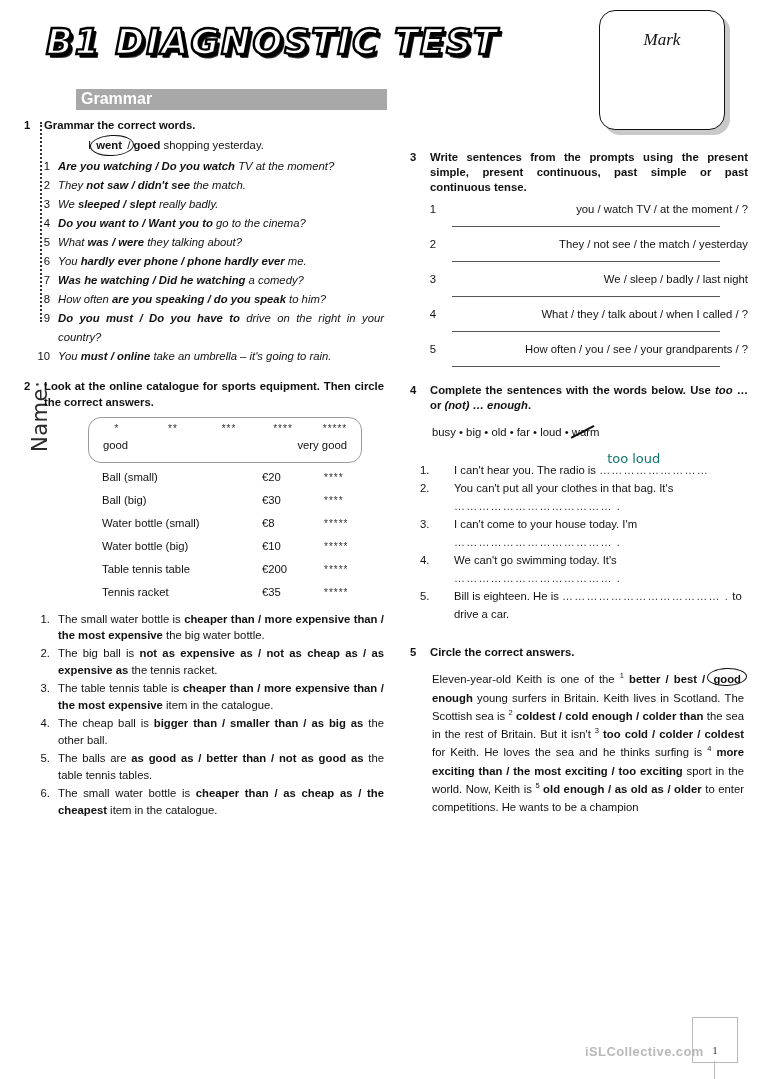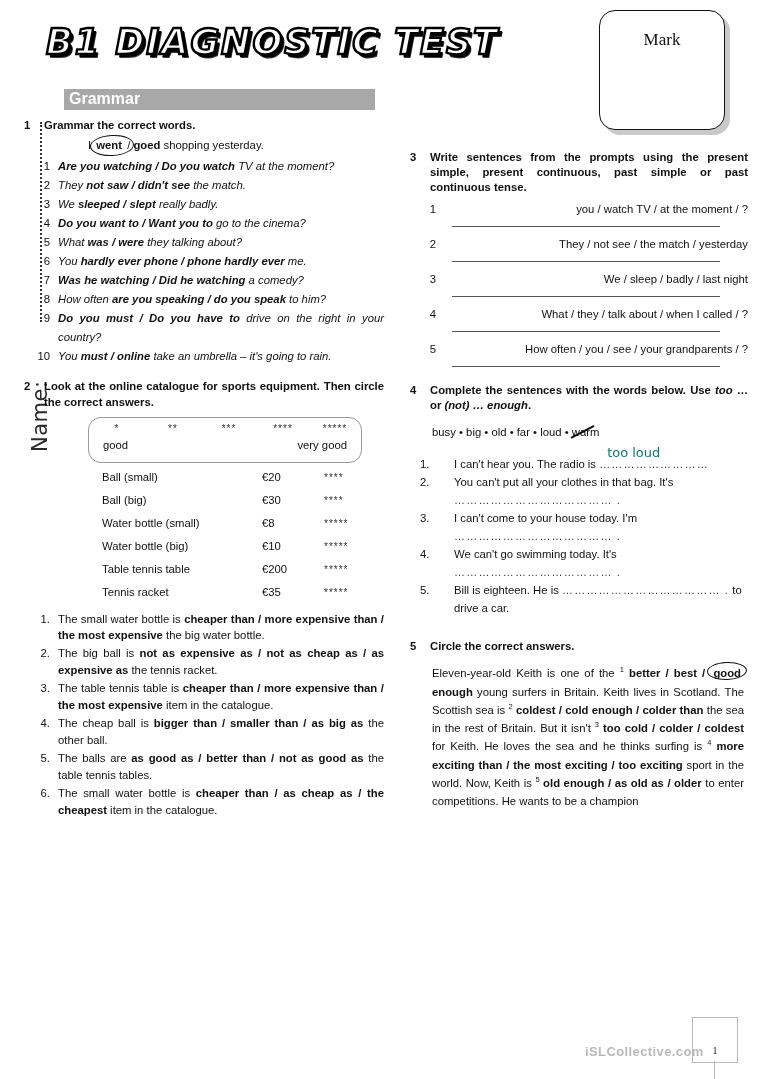--- a/index.html
+++ b/index.html
@@ -38,21 +38,21 @@
     font-size:35px;font-weight:bold;font-style:italic;
     letter-spacing:2px;
     color:#ffffff;
     -webkit-text-stroke:2.4px #000;
     text-shadow:3px 3px 0 #000, 3.5px 3.5px 0 #3a3a3a;
     white-space:nowrap;
   }
 
   
   .sec-bar{
-    position:absolute;left:64px;top:89px;width:311px;height:21px;
+    position:absolute;left:76px;top:89px;width:311px;height:21px;
     background:#a8a8a8;
   }
   .sec-bar span{
     position:absolute;left:5px;top:1px;
     color:#ffffff;font-weight:bold;font-size:16px;
     font-family:"Liberation Sans", sans-serif;
   }
 
   
   .col-left{position:absolute;left:24px;top:118px;width:360px;}
@@ -134,39 +134,40 @@
   }
   .sub-list li .n{width:26px;flex:0 0 26px;text-align:right;padding-right:8px;}
   .sub-list li .t{flex:1;text-align:justify;}
 
   
   .mark-box{
     position:absolute;left:599px;top:10px;width:124px;height:118px;
     border:1.3px solid #111;border-radius:16px;
     background:#fff;
     box-shadow:5px 5px 0 #c9c9c9;
+    font-style:italic;
   }
   .mark-box span{
     position:absolute;left:0;right:0;top:19px;text-align:center;
     font-family:"Liberation Serif", serif;font-size:17px;color:#111;
   }
 
   
   .prompt-list{margin:6px 0 0 0;padding:0;list-style:none;}
   .prompt-list li{font-size:11.3px;margin-bottom:2px;}
   .prompt-row{display:flex;align-items:flex-start;line-height:1.5;}
   .prompt-row .n{width:26px;flex:0 0 26px;text-align:right;padding-right:8px;}
   .prompt-row .t{flex:1;text-align:right;}
   .write-line{
     margin:8px 0 9px 42px;width:268px;height:0;
     border-bottom:1.1px solid #555;
   }
 
   
-  .wordbank{margin:13px 0 18px 22px;font-size:11.3px;position:relative;}
+  .wordbank{margin:13px 0 24px 22px;font-size:11.3px;position:relative;}
   .strike-warm{position:relative;display:inline-block;}
   .strike-warm::after{
     content:"";position:absolute;left:-1px;top:11px;
     width:26px;height:1.6px;background:#111;
     transform:rotate(-28deg);transform-origin:left center;
   }
   .fill-list{margin:0;padding:0;list-style:none;}
   .fill-list li{
     display:flex;align-items:flex-start;
     font-size:11.3px;line-height:1.55;margin-bottom:1px;

